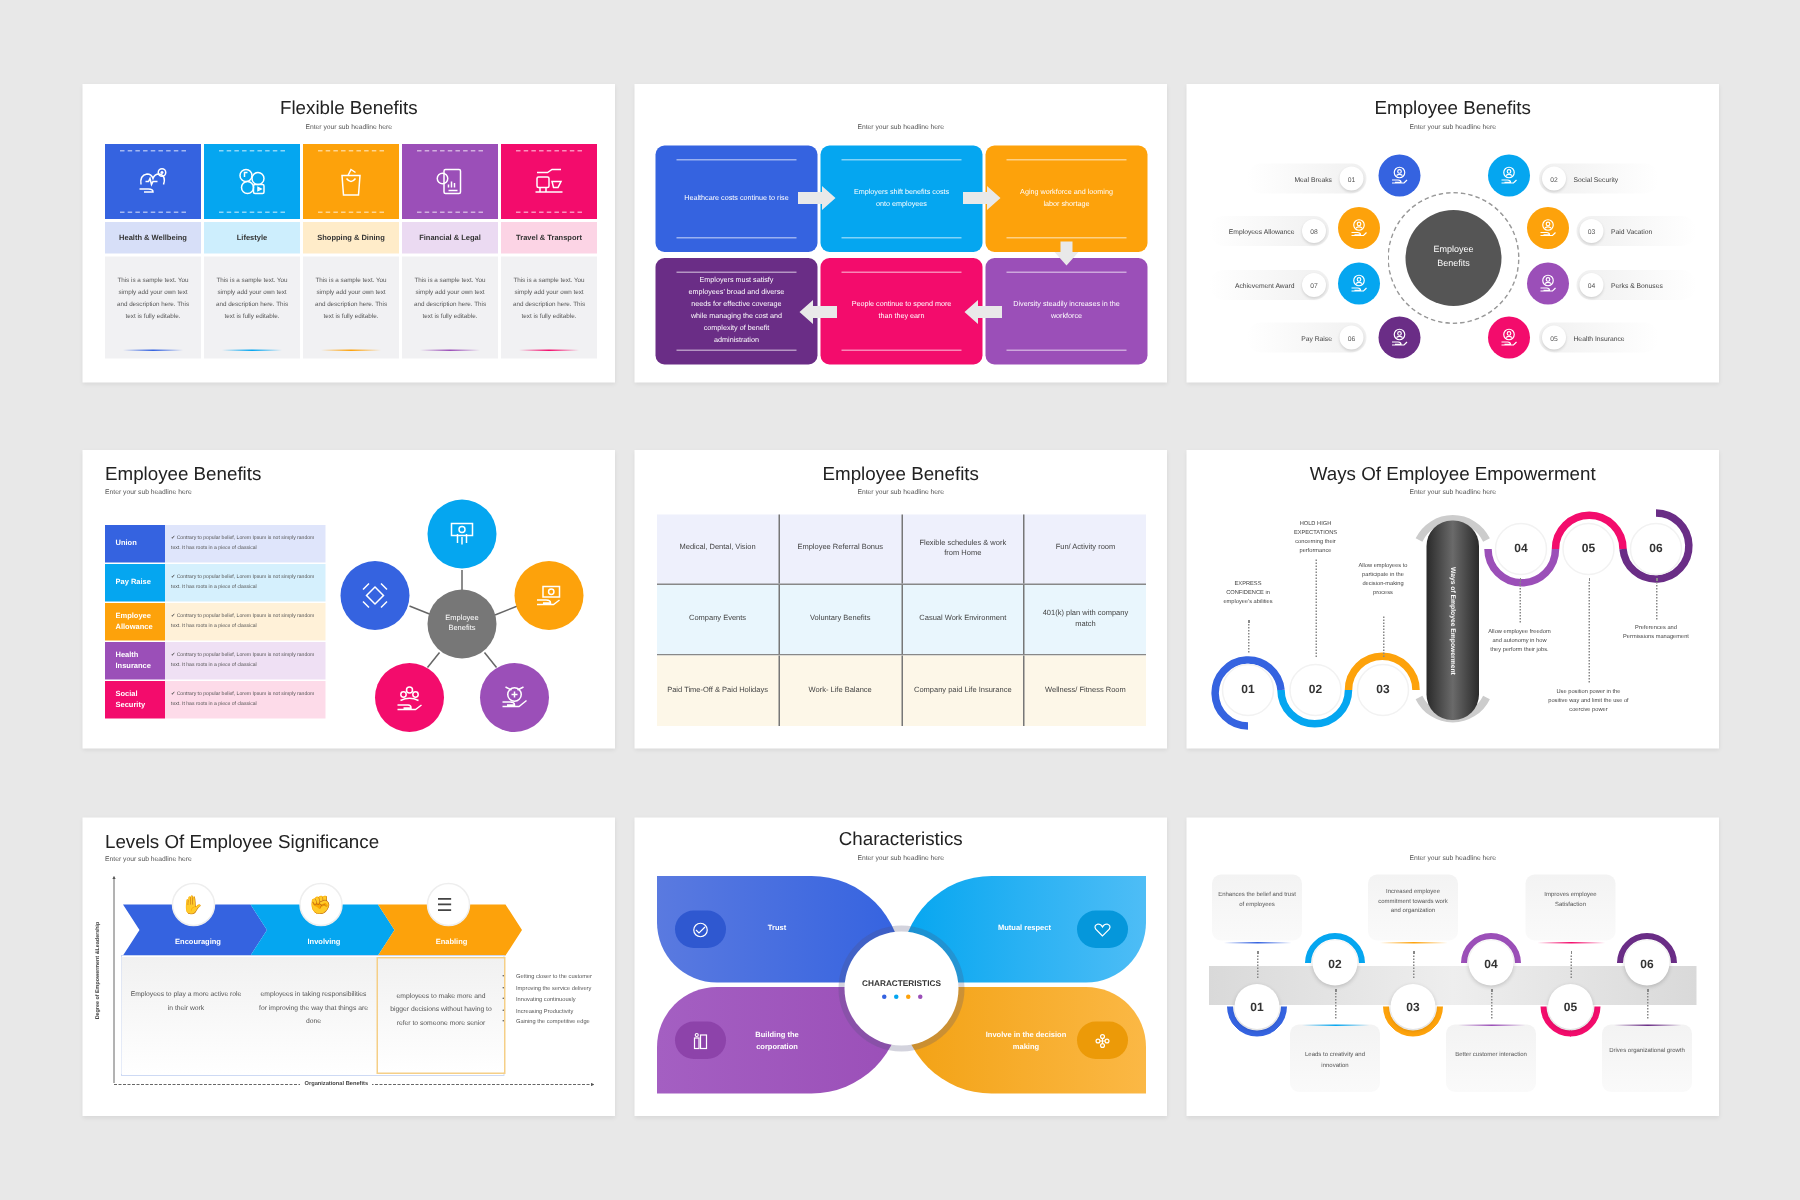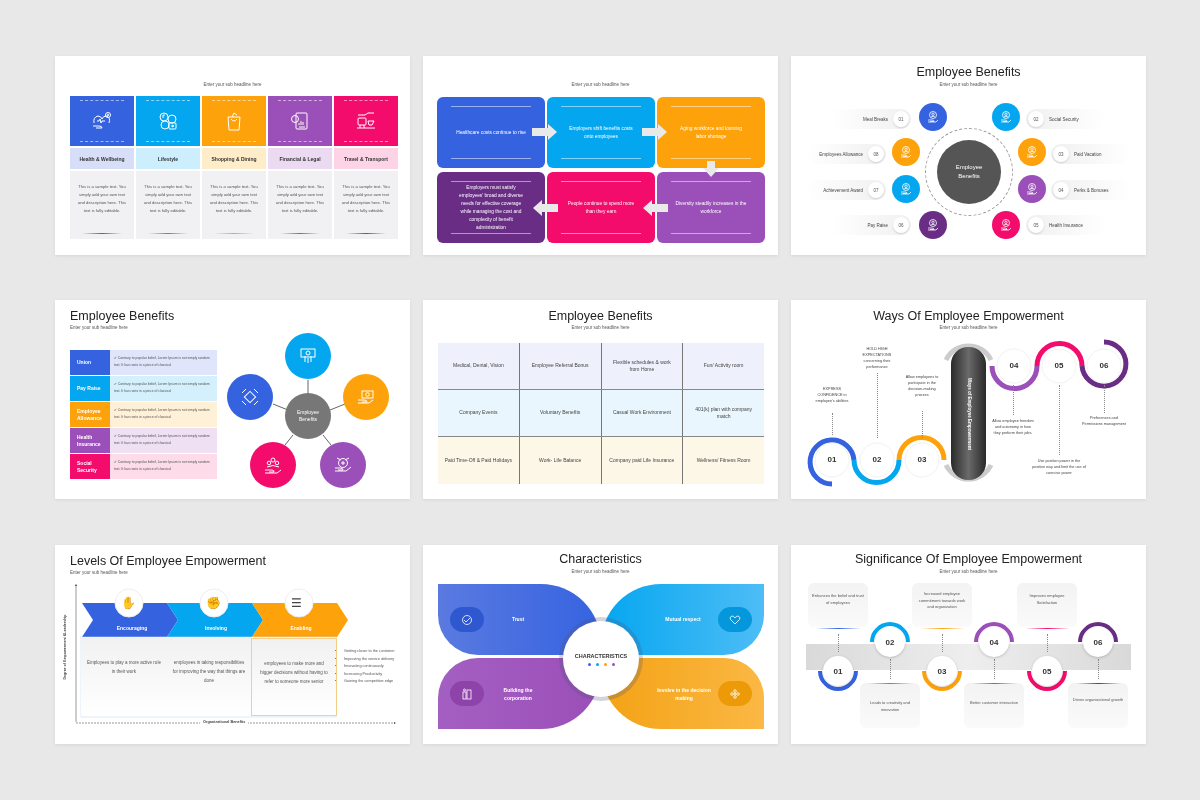--- a/index.html
+++ b/index.html
@@ -59,20 +59,21 @@
 
   
   .sg-card { position: absolute; width: 60px; height: 45px; background: linear-gradient(180deg,#f3f3f3,#fafafa); border-radius: 6px; font-size: 4px; line-height: 6.5px; color: #555; text-align: center; padding: 10px 4px 0; }
   .sg-ring { position: absolute; width: 40px; height: 40px; border-radius: 50%; border: 4px solid transparent; }
   .sg-num { position: absolute; width: 30px; height: 30px; border-radius: 50%; background: #fff; box-shadow: 0 1px 3px rgba(0,0,0,0.18); font-size: 8px; font-weight: bold; color: #333; display: flex; align-items: center; justify-content: center; }
 </style>
 </head>
 <body>
 
 <div class="slide" style="left:55px;top:56px;">
+  <div class="s-title">Flexible Benefits</div>
   <div class="s-sub">Enter your sub headline here</div>
 
   <div class="fb-col" style="left:15px;">
     <div class="fb-icon" style="background:#3563e0;">
       <div class="dash" style="top:4px"></div>
         <div class="dash" style="bottom:4px"></div>
       <svg width="22" height="20" viewBox="0 0 22 20" fill="none" stroke="#fff" stroke-width="1">
           <path d="M3 12 Q2 6 7 5 Q10 5 11 8 Q12 5 15 5 Q20 6 18 12"></path>
           <path d="M6 10 L8 10 L9 8 L10 12 L11 10 L14 10"></path>
           <path d="M2 15 L8 15 Q11 15 11 17 L5 17"></path>
@@ -444,21 +445,21 @@
 
   <div class="wy-note" style="left:22px;top:86px;width:38px;">EXPRESS CONFIDENCE in employee's abilities</div>
   <div class="wy-note" style="left:65px;top:46px;width:42px;">HOLD HIGH EXPECTATIONS concerning their performance</div>
   <div class="wy-note" style="left:112px;top:74px;width:38px;">Allow employees to participate in the decision-making process</div>
   <div class="wy-note" style="left:200px;top:118px;width:44px;">Allow employee freedom and autonomy in how they perform their jobs.</div>
   <div class="wy-note" style="left:240px;top:158px;width:56px;">Use position power in the positive way and limit the use of coercive power</div>
   <div class="wy-note" style="left:290px;top:115px;width:46px;">Preferences and Permissions management</div>
 </div>
 
 <div class="slide" style="left:55px;top:545px;">
-  <div class="s-title left">Levels Of Employee Empowerment</div>
+  <div class="s-title left">Levels Of Employee Significance</div>
   <div class="s-sub left" style="top:25px;">Enter your sub headline here</div>
 
   <svg class="abs" style="left:0;top:0;" width="355" height="199">
     <defs>
         <marker id="ah" markerWidth="4" markerHeight="4" refX="2" refY="2" orient="auto">
           <path d="M0 0 L4 2 L0 4 Z" fill="#555"></path>
         </marker>
       </defs>
     <line x1="21" y1="177" x2="21" y2="40" stroke="#555" stroke-width="0.6" marker-end="url(#ah)"></line>
     <line x1="21" y1="178" x2="340" y2="178" stroke="#555" stroke-width="0.6" stroke-dasharray="2,1" marker-end="url(#ah)"></line>
@@ -544,21 +545,20 @@
     <span style="margin-top:4px;display:flex;gap:5px;">
       <i style="width:3px;height:3px;border-radius:50%;background:#3563e0;display:block;"></i>
       <i style="width:3px;height:3px;border-radius:50%;background:#05a6f0;display:block;"></i>
       <i style="width:3px;height:3px;border-radius:50%;background:#fda20b;display:block;"></i>
       <i style="width:3px;height:3px;border-radius:50%;background:#9b4fb8;display:block;"></i>
     </span>
   </div>
 </div>
 
 <div class="slide" style="left:791px;top:545px;">
-  <div class="s-title" style="top:7px;">Significance Of Employee Empowerment</div>
   <div class="s-sub" style="top:24px;">Enter your sub headline here</div>
 
   <div class="abs" style="left:15px;top:99px;width:325px;height:26px;background:linear-gradient(90deg,#d9d9d9,#eee,#d9d9d9);"></div>
 
   <div class="sg-card" style="left:17px;top:38px;height:44px;">Enhances the belief and trust of employees</div>
   <div class="sg-card" style="left:121px;top:38px;height:44px;padding-top:8px;">Increased employee commitment towards work and organization</div>
   <div class="sg-card" style="left:226px;top:38px;height:44px;">Improves employee Satisfaction</div>
   <div class="sg-card" style="left:69px;top:138px;padding-top:17px;">Leads to creativity and innovation</div>
   <div class="sg-card" style="left:173px;top:138px;padding-top:17px;">Better customer interaction</div>
   <div class="sg-card" style="left:277px;top:138px;padding-top:14px;">Drives organizational growth</div>

